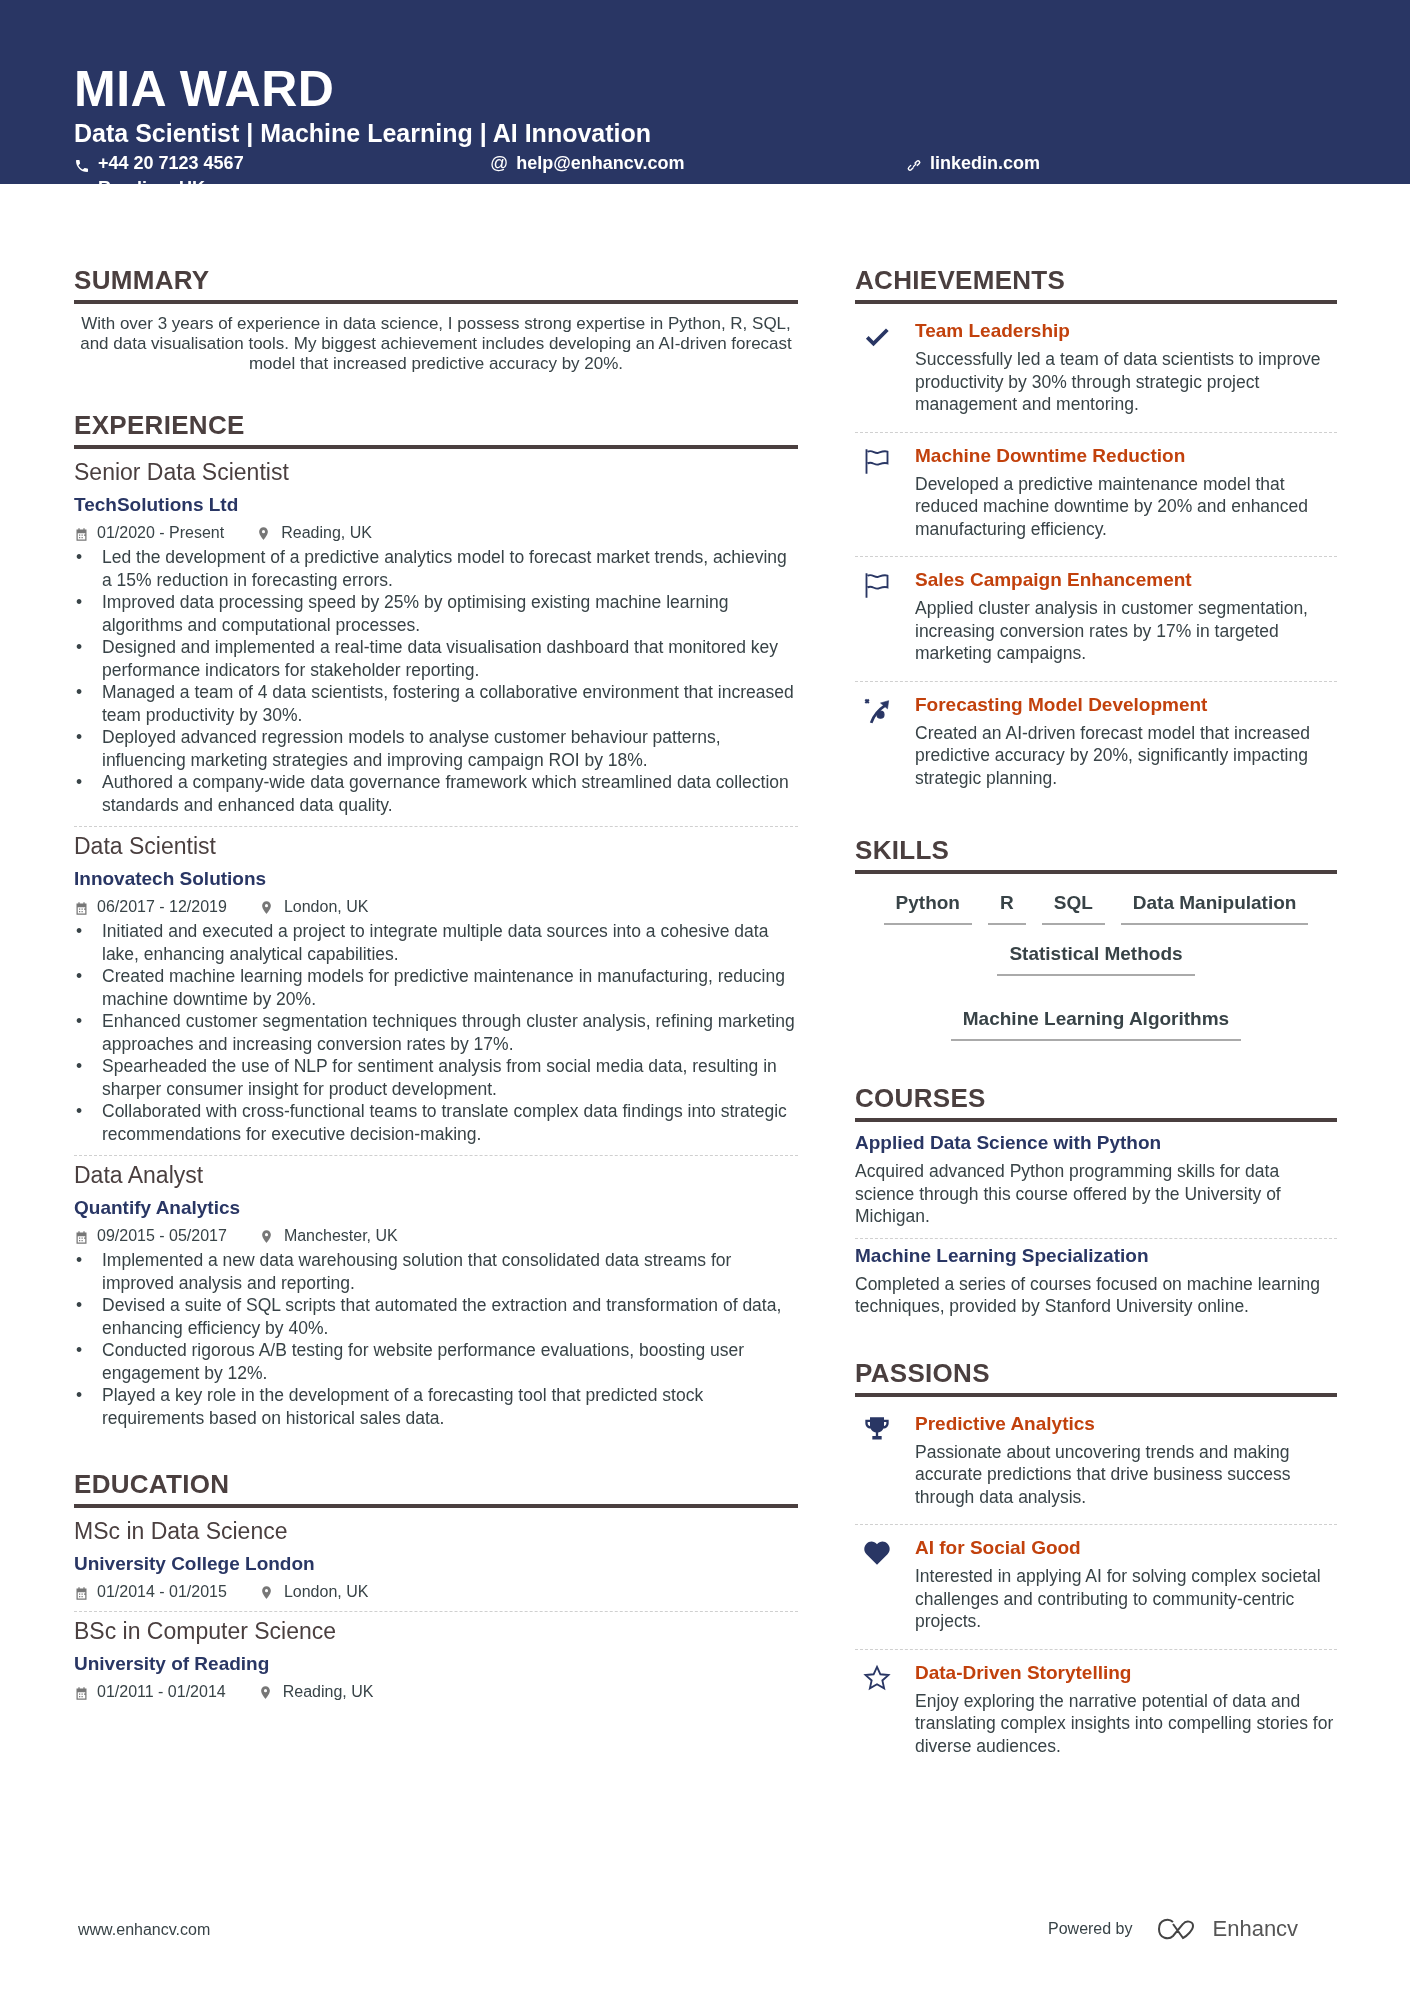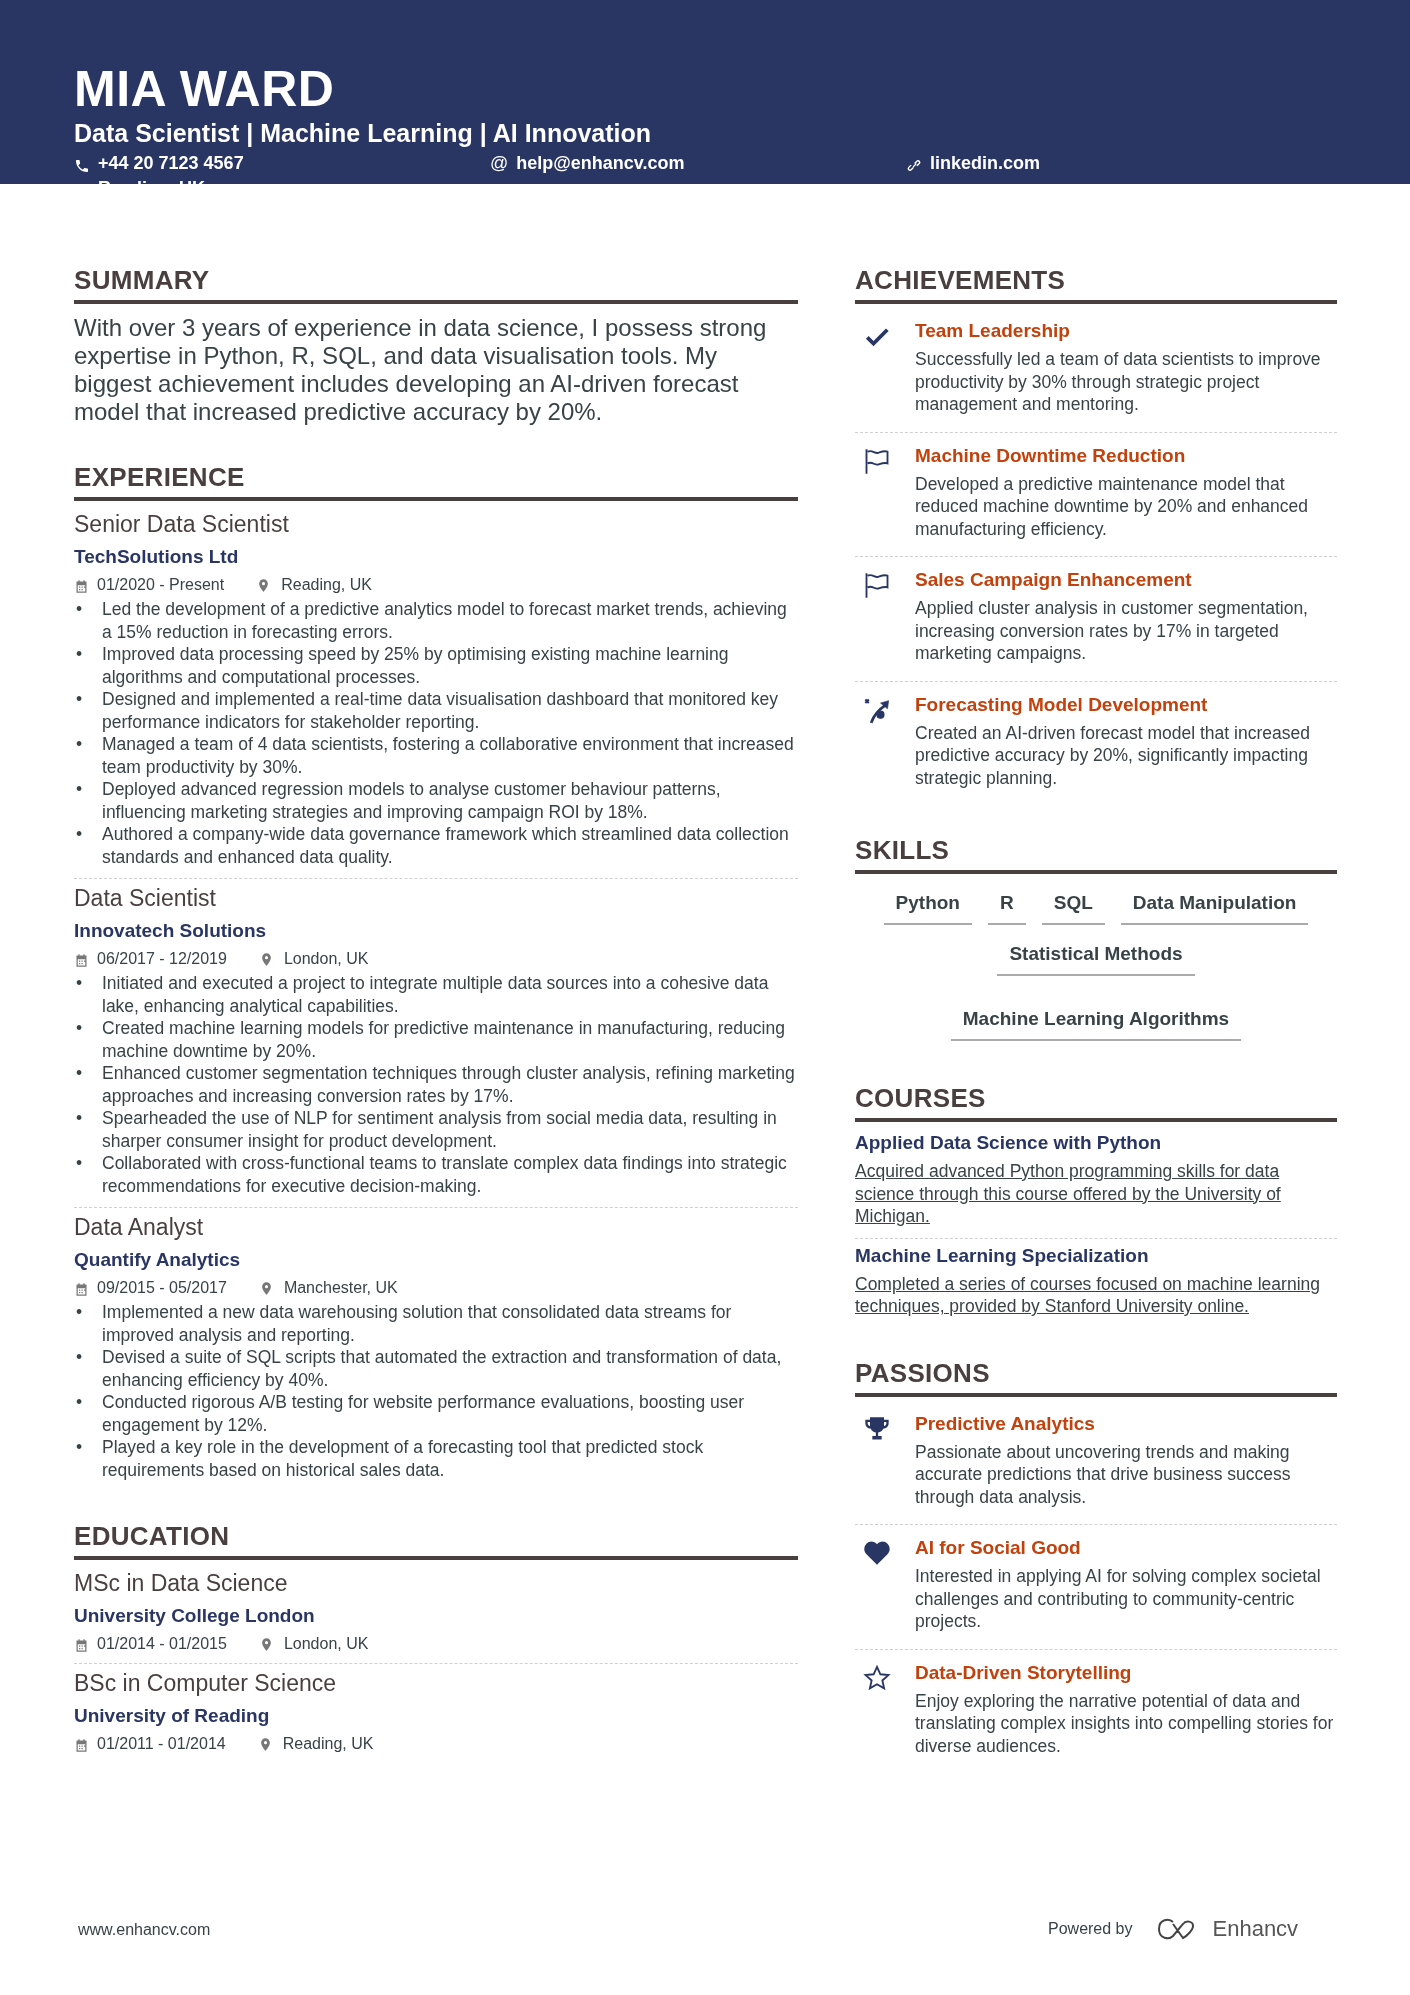--- a/index.html
+++ b/index.html
@@ -6,39 +6,39 @@
   body { width: 1410px; height: 1995px; background: #ffffff; font-family: "Liberation Sans", sans-serif; color: #384347; position: relative; overflow: hidden; }
   .header { position: absolute; left: 0; top: 0; width: 1410px; height: 184px; background: #293664; color: #fff; }
   .name { position: absolute; left: 74px; top: 60px; font-size: 50px; font-weight: bold; letter-spacing: 0.5px; }
   .headline { position: absolute; left: 74px; top: 119px; font-size: 25px; font-weight: bold; }
   .contact { position: absolute; font-size: 18px; font-weight: bold; display: flex; align-items: flex-end; gap: 8px; }
   .contact svg { width: 16px; height: 16px; fill: #fff; }
   .col-left { position: absolute; left: 74px; top: 265px; width: 724px; }
   .col-right { position: absolute; left: 855px; top: 265px; width: 482px; }
   .sec-title { font-size: 26px; font-weight: bold; color: #4a3f3f; text-transform: uppercase; letter-spacing: 0.3px; padding-bottom: 4px; border-bottom: 4px solid #4a3f3f; margin-bottom: 10px; }
   .section { margin-bottom: 36px; }
-  .body-text { font-size: 24px; line-height: 28px; color: #384347; }
+  .body-text { font-size: 17px; line-height: 20px; color: #384347; text-align: center; }
   .job-title { font-size: 23px; color: #4a3f3f; margin-top: 8px; }
   .company { font-size: 19px; font-weight: bold; color: #293664; margin-top: 8px; }
   .meta { display: flex; align-items: flex-end; font-size: 16px; color: #384347; margin-top: 8px; gap: 8px; }
   .meta svg { width: 15px; height: 15px; fill: #777; }
   .meta .loc { margin-left: 24px; display:flex; align-items:center; gap: 10px; }
   ul.bullets { list-style: none; margin-top: 4px; }
   ul.bullets li { position: relative; padding-left: 28px; font-size: 17.5px; line-height: 22.5px; color: #384347; }
   ul.bullets li::before { content: "•"; position: absolute; left: 2px; top: 0; }
   .dash { border-top: 1.5px dashed #d0d0d0; margin: 10px 0 6px 0; }
   .ach { display: flex; gap: 0; padding: 6px 0; }
   .ach-icon { width: 60px; flex: none; padding-left: 8px; padding-top: 2px; }
   .ach-icon svg { width: 28px; height: 28px; }
   .ach-title { font-size: 19px; font-weight: bold; color: #c2410c; }
   .ach-desc { font-size: 17.5px; line-height: 22.5px; color: #384347; margin-top: 6px; }
   .skills { display: flex; flex-wrap: wrap; gap: 14px 16px; margin-top: 14px; justify-content: center; }
   .skill { font-size: 19px; font-weight: bold; color: #384347; padding: 4px 12px 9px 12px; border-bottom: 2px solid #aaaaaa; }
   .course-title { font-size: 19px; font-weight: bold; color: #293664; margin-top: 6px; }
-  .course-desc { font-size: 17.5px; line-height: 22.5px; color: #384347; margin-top: 6px; text-decoration: underline; }
+  .course-desc { font-size: 17.5px; line-height: 22.5px; color: #384347; margin-top: 6px; }
   .footer-left { position: absolute; left: 78px; top: 1921px; font-size: 16px; color: #384347; }
   .footer-right { position: absolute; left: 1048px; top: 1916px; display: flex; align-items: center; gap: 24px; font-size: 16px; color: #384347; }
   .brand { display: flex; align-items: center; gap: 10px; font-size: 22px; color: #555; }
 </style>
 </head>
 <body>
 
 <div class="header">
   <div class="name">MIA WARD</div>
   <div class="headline">Data Scientist | Machine Learning | AI Innovation</div>

